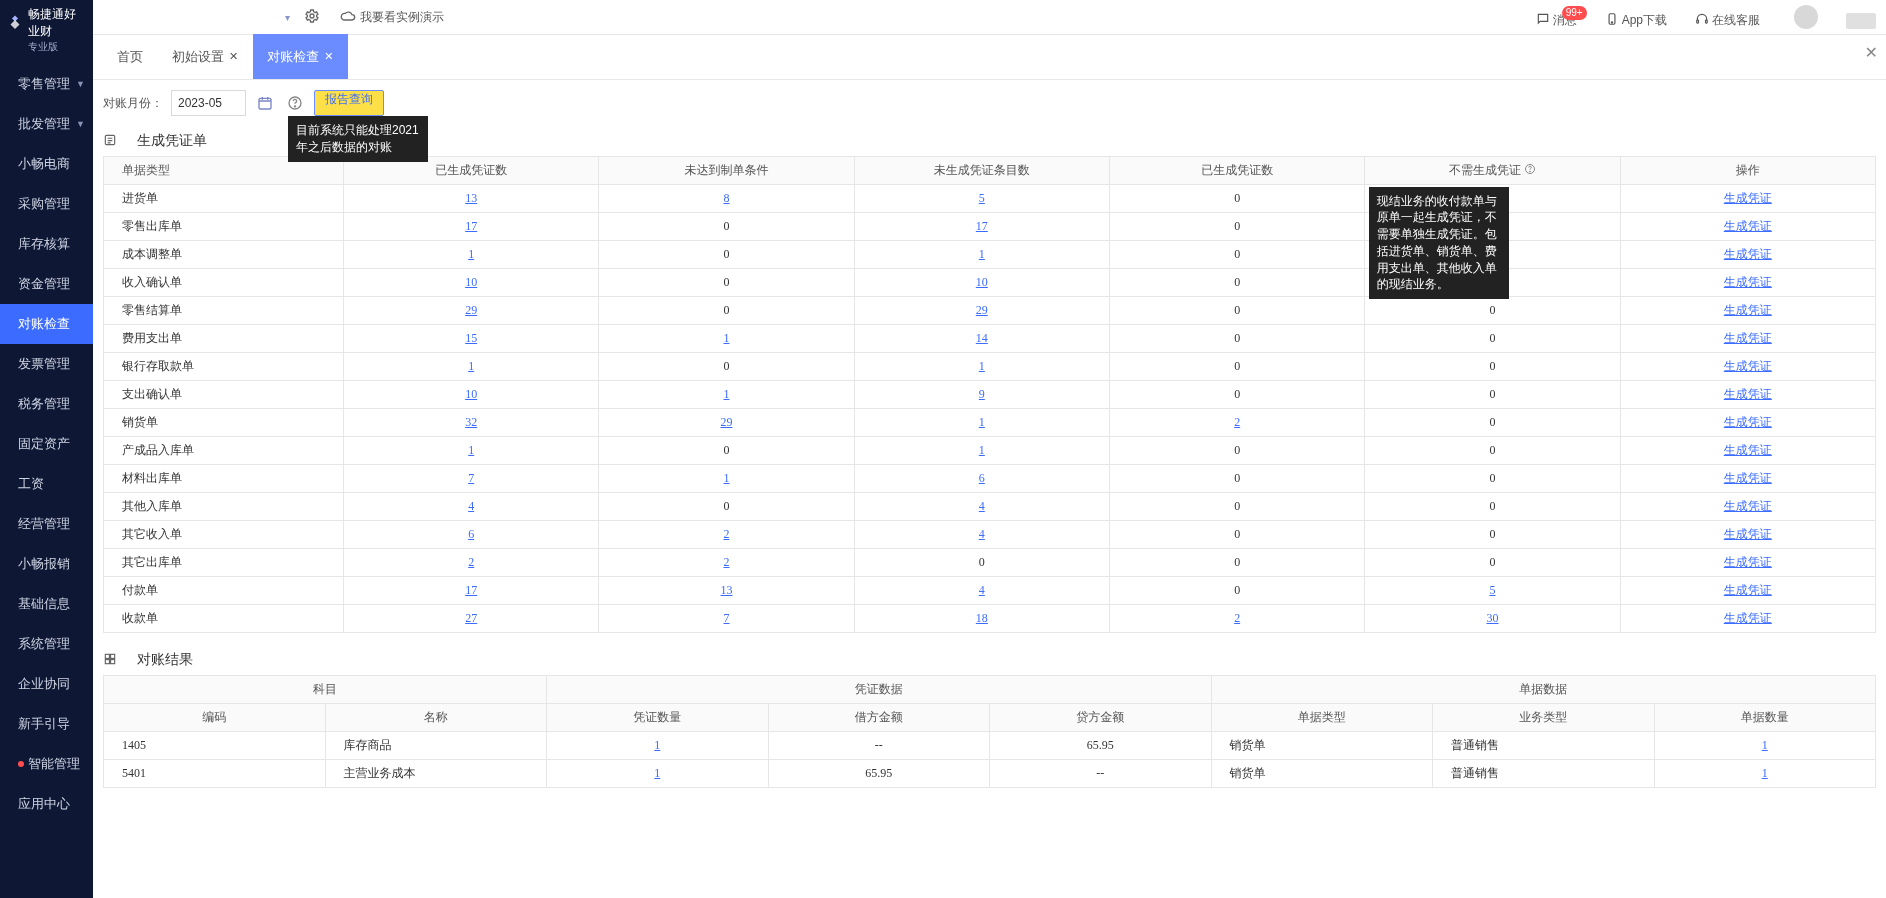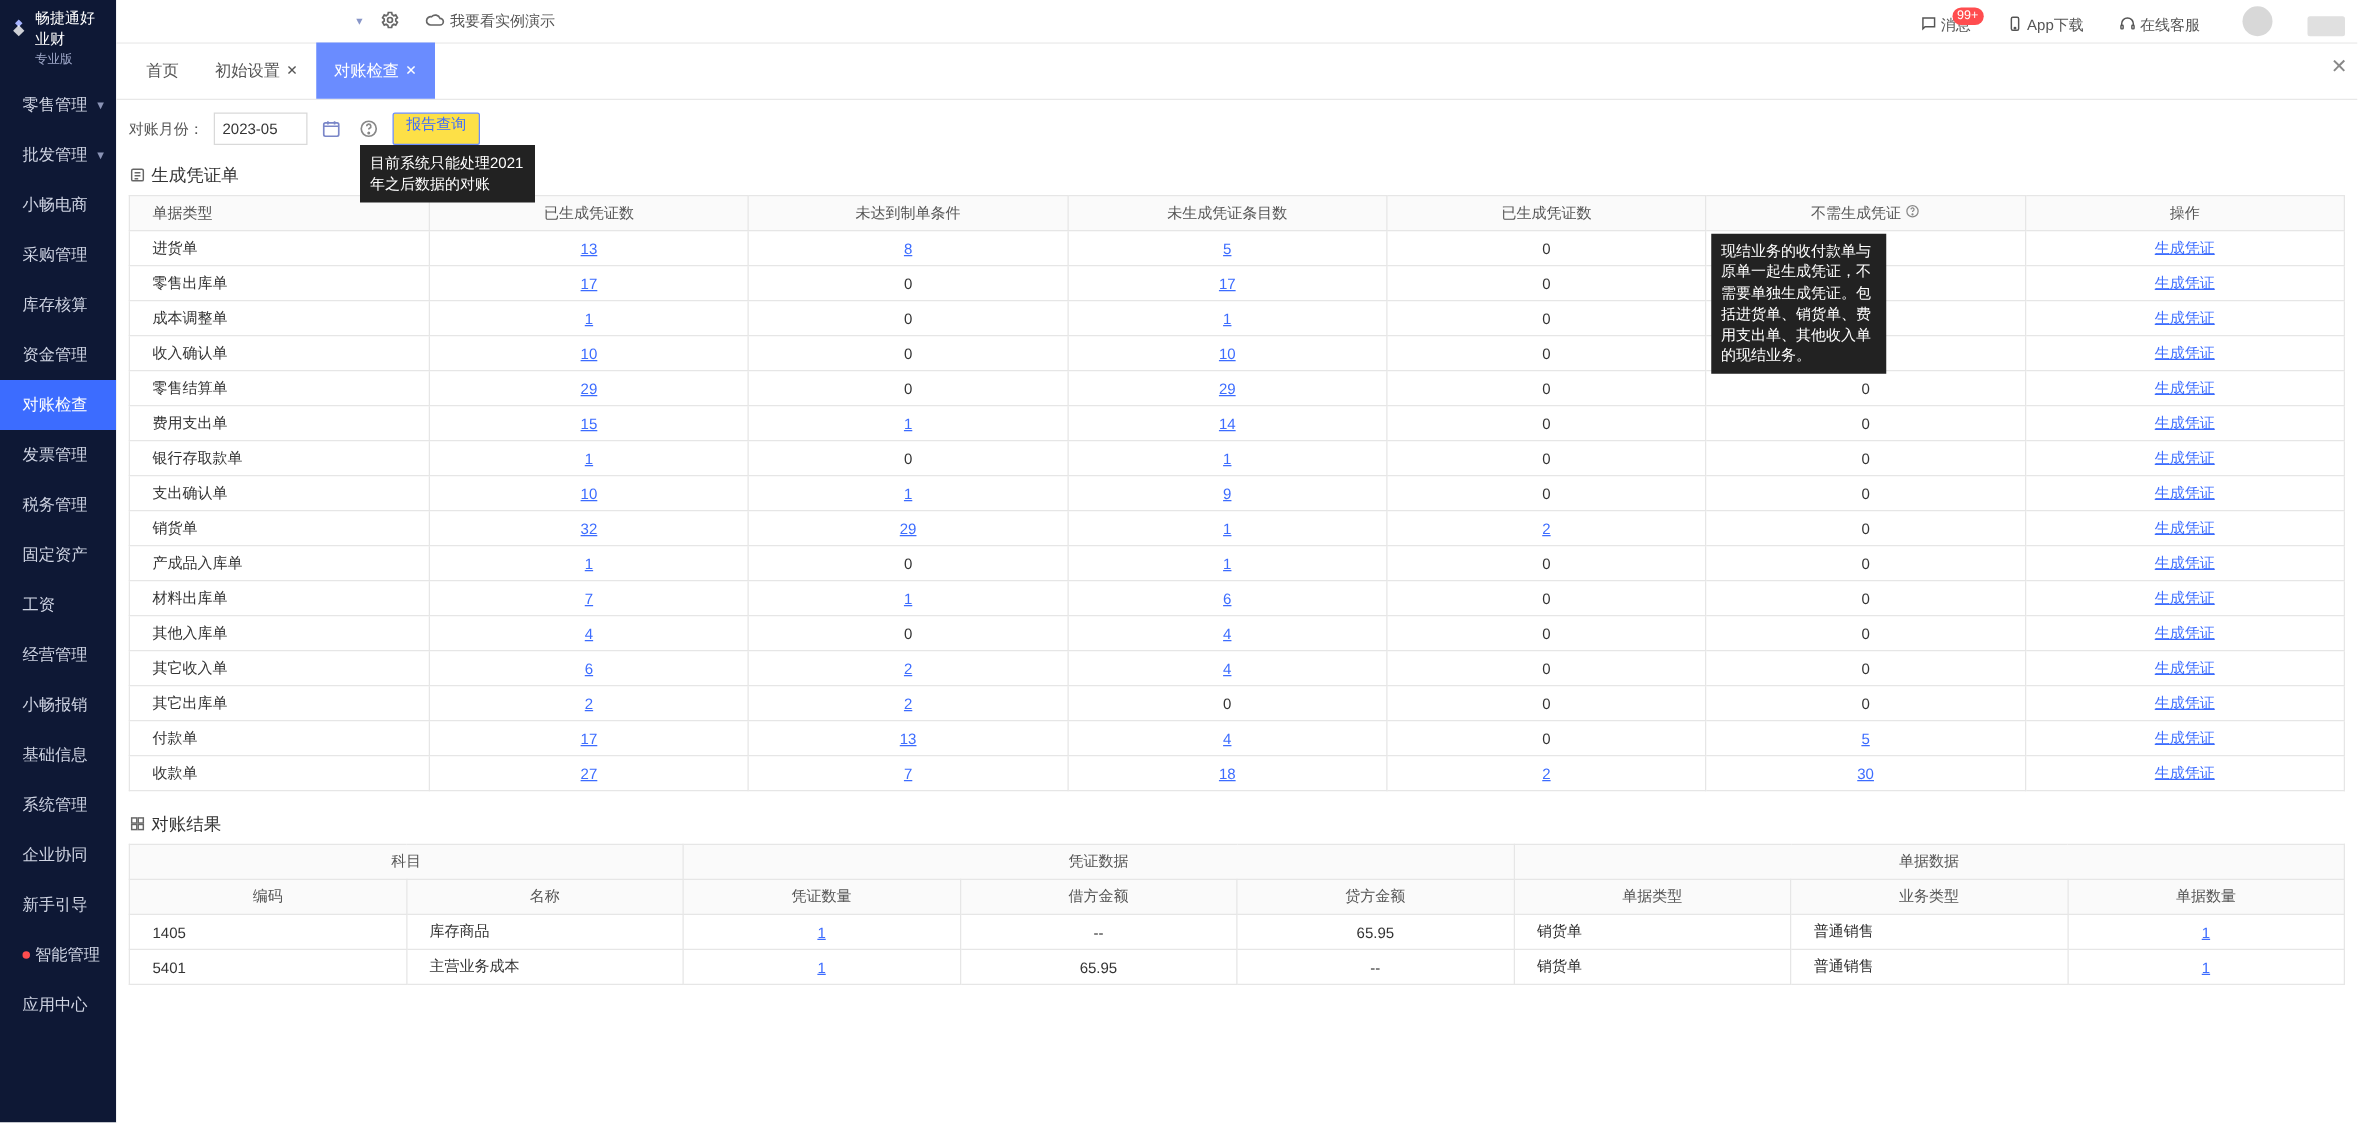--- a/index.html
+++ b/index.html
@@ -31,23 +31,23 @@
   .tab.active { background:#6a8cff; color:#fff; }
   .tab .close { margin-left:5px; font-size:11px; color:inherit; }
   .tabs-close-all { position:absolute; right:8px; top:8px; color:#888; font-size:16px; cursor:pointer; }
   .content { flex:1; overflow:auto; padding:6px 10px 20px 10px; background:#fff; position:relative; }
   .filter-row { display:flex; align-items:center; gap:8px; padding:4px 0 10px 0; position:relative; }
   .filter-label { color:#555; }
   .date-box { width:75px; height:26px; border:1px solid #d9d9d9; display:flex; align-items:center; padding:0 6px; color:#333; }
   .icon-btn { width:22px; height:22px; display:flex; align-items:center; justify-content:center; color:#7a86c8; cursor:pointer; }
   .report-btn { height:26px; padding:0 10px; border:1px solid #6a8cff; color:#3c6cff; background:#fde047; display:flex; align-items:flex-start; cursor:pointer; border-radius:2px; }
   .tooltip1 { position:absolute; left:185px; top:30px; background:#222; color:#fff; padding:6px 8px; font-size:12px; max-width:140px; line-height:1.4; z-index:20; }
-  .section-title { display:flex; align-items:center; font-size:14px; color:#333; margin:6px 0 6px 0; }
+  .section-title { display:flex; align-items:center; font-size:14px; color:#333; margin:6px 0 6px 0;gap:16px; }
   .section-title .sic { margin-right:4px; color:#666; }
-  table { width:100%; border-collapse:collapse; table-layout:fixed; }
+  table { width:100%; border-collapse:collapse; table-layout:fixed;font-family:Liberation Serif, serif; }
   th, td { border:1px solid #e6e6e6; padding:5px 8px; text-align:center; font-weight:normal; color:#333; font-size:12px; }
   th { background:#fafafa; color:#555; }
   .t1 th:nth-child(1), .t1 td:nth-child(1) { width:240px; text-align:left; padding-left:18px; }
   .link { color:#3c6cff; text-decoration:underline; cursor:pointer; }
   .t1 td:nth-child(7) { }
   .tooltip2 { position:absolute; background:#222; color:#fff; padding:6px 8px; font-size:12px; width:140px; line-height:1.4; z-index:20; }
   .t2 th, .t2 td { }
   .t2 .left { text-align:left; padding-left:18px; }
 </style>
 </head>

